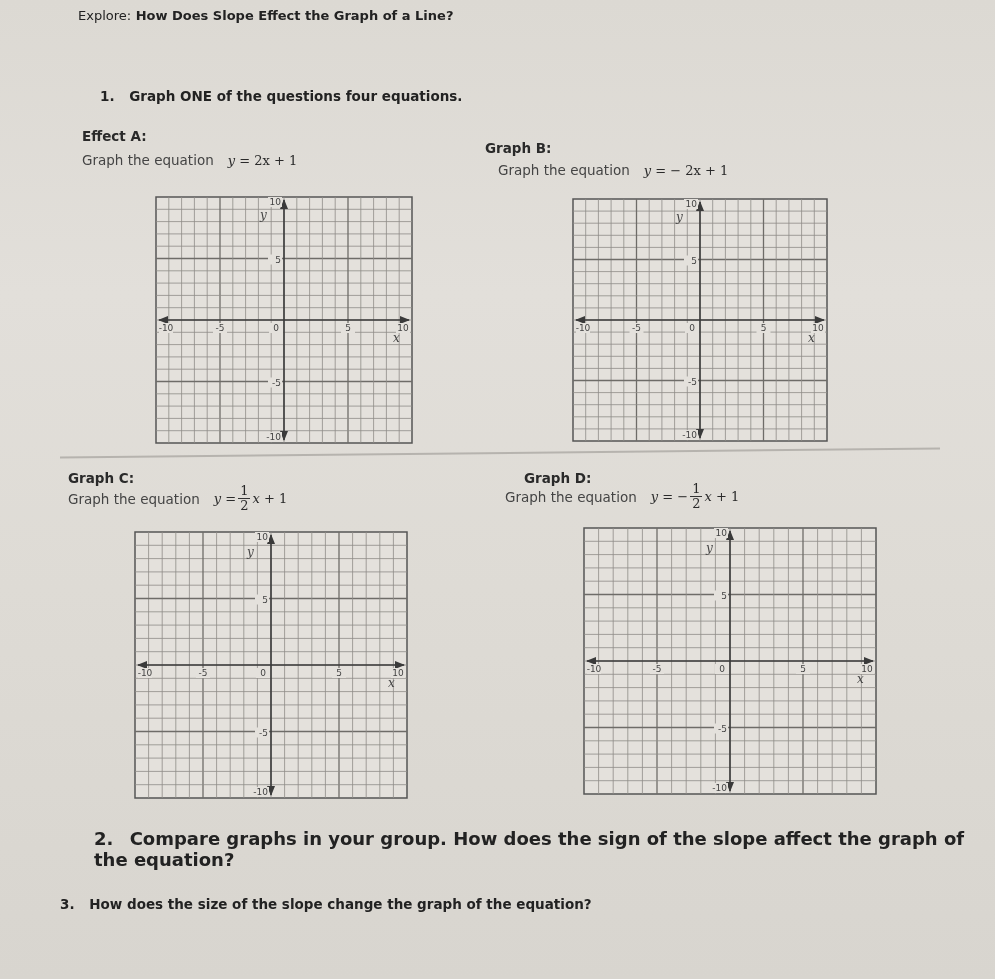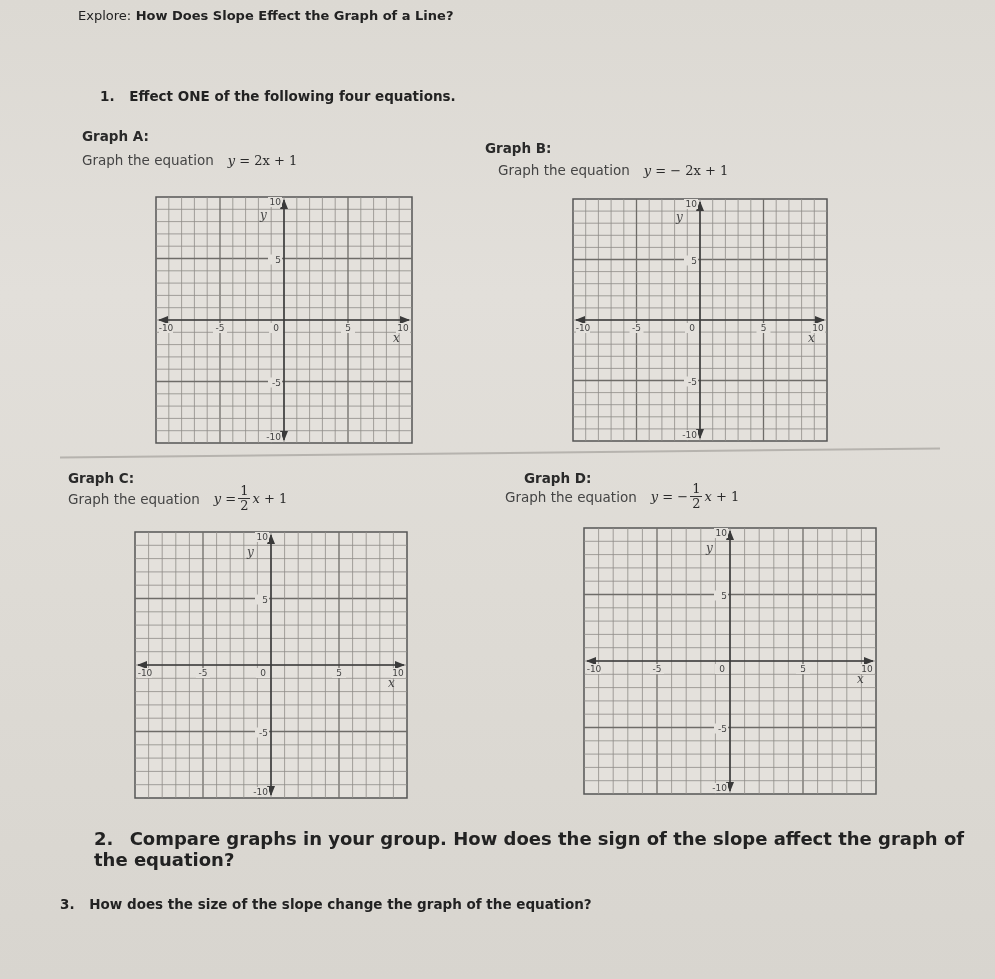--- a/index.html
+++ b/index.html
@@ -31,24 +31,24 @@
 <body>
 
 <div class="abs title">
   <span class="explore">Explore:</span>
   <span>How Does Slope Effect the Graph of a Line?</span>
 </div>
 <div class="abs intro">
 </div>
 <div class="abs q1">
   <span>1.</span>
-  <span style="margin-left:10px">Effect ONE of the following four equations.</span>
-</div>
-
-<div class="abs ghead" style="left:82px; top:128px;">Graph A:</div>
+  <span style="margin-left:10px">Graph ONE of the questions four equations.</span>
+</div>
+
+<div class="abs ghead" style="left:82px; top:128px;">Effect A:</div>
 <div class="abs gsub" style="left:82px; top:152px;">
   <span>Graph the equation</span>
   <span class="eq">
     <i>y</i>&nbsp;<span>=</span>&nbsp;<span>2x</span>&nbsp;<span>+ 1</span>
   </span>
 </div>
 
 <div class="abs ghead" style="left:485px; top:140px;">Graph B:</div>
 <div class="abs gsub" style="left:498px; top:162px;">
   <span>Graph the equation</span>

